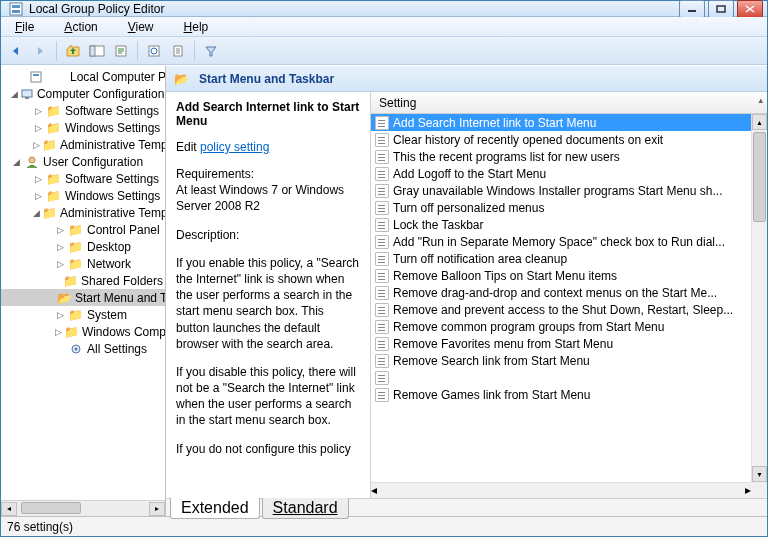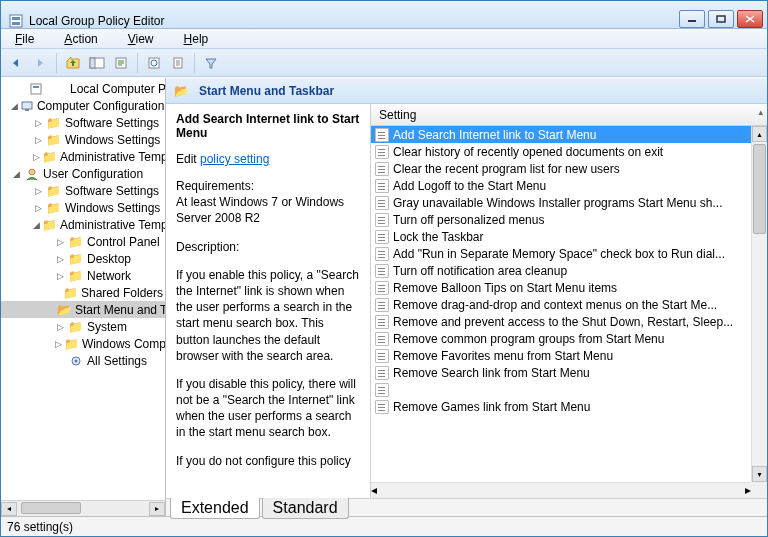--- a/index.html
+++ b/index.html
@@ -1,18 +1,18 @@
 <!DOCTYPE html>
 <html><head>
 <meta charset="utf-8">
 <style>
   * { box-sizing: border-box; }
   body { margin:0; font-family: "Segoe UI", Tahoma, sans-serif; font-size:12px; color:#000; background:#fff; }
   .window { width:768px; height:537px; border:1px solid #3c7fb1; display:flex; flex-direction:column; background:#fff; position:relative;}
-  .titlebar { height:28px; background:linear-gradient(#e8f1fb,#cfe4f8); display:flex; align-items:flex-end; padding:0 0 0 8px; border-bottom:1px solid #a0b8d8;}
+  .titlebar { height:16px; background:linear-gradient(#e8f1fb,#cfe4f8); display:flex; align-items:center; padding:0 0 0 8px; border-bottom:1px solid #a0b8d8;}
   .titlebar .title { flex:1; font-size:12px; color:#000;}
   .winbtns { display:flex; gap:3px; padding-right:4px;}
   .winbtn { width:26px; height:18px; border:1px solid #6a8bb5; border-radius:2px; background:linear-gradient(#f0f6fd,#cde1f7); display:flex; align-items:center; justify-content:center; font-size:10px; color:#334;}
   .winbtn.close { background:linear-gradient(#f5a79d,#d44a3a); color:#fff; border-color:#a03020;}
   .menubar { height:20px; background:linear-gradient(#f5f9fe,#e6eef9); border-bottom:1px solid #c0d4ea; display:flex; align-items:center; padding:0 6px; gap:14px;}
   .menuitem { padding:1px 8px; cursor:default;}
   .menuitem u { text-decoration:underline;}
   .toolbar { height:28px; background:linear-gradient(#eaf2fb,#d7e6f7); border-bottom:1px solid #b8cee6; display:flex; align-items:center; padding:0 4px; gap:2px;}
   .tbtn { width:22px; height:22px; border:1px solid transparent; border-radius:2px; display:flex; align-items:center; justify-content:center;}
   .tsep { width:1px; height:20px; background:#b8cee6; margin:0 3px;}
@@ -44,21 +44,21 @@
   .vsb .track { flex:1; position:relative;}
   .vsb .thumb { position:absolute; top:2px; left:1px; right:1px; height:90px; background:#d2d2d2; border:1px solid #b0b0b0; border-radius:2px;}
   .li { display:flex; align-items:center; height:17px; padding:0 4px; white-space:nowrap; gap:4px;}
   .li.sel { background:#3399ff; color:#fff;}
   .pi { width:14px; height:14px; background:#fff; border:1px solid #bbb; border-radius:1px; position:relative; flex-shrink:0;}
   .pi::before { content:""; position:absolute; left:2px; top:3px; width:7px; height:1px; background:#888;}
   .pi::after { content:""; position:absolute; left:2px; top:6px; width:7px; height:1px; background:#888; box-shadow:0 3px 0 #888;}
   .hsb-corner { position:absolute; right:0; bottom:0; width:16px; height:16px; background:#f0f0f0;}
   .tabs { height:18px; background:#f4f4f4; border-top:1px solid #d0d0d0; display:flex; align-items:flex-start; padding-left:4px;}
   .tab { padding:1px 10px; border:1px solid #b0b0b0; border-top:none; border-bottom-left-radius:3px; border-bottom-right-radius:3px; margin-right:2px; background:#fff; font-size:16px; position:relative; top:-1px;}
-  .tab.inactive { background:#ededed;}
+  .tab.inactive { background:#ededed;text-decoration:underline;}
   .status { height:20px; border-top:1px solid #c0c0c0; display:flex; align-items:center; padding:0 6px; font-size:12px; background:#f4f4f4;}
   svg { display:block;}
   .hbar { height:16px; background:#f0f0f0; border-top:1px solid #e0e0e0; display:flex; position:absolute; left:0; right:16px; bottom:0;}
 </style>
 </head>
 <body>
 
 <div class="window">
 
   <div class="titlebar">
@@ -295,21 +295,21 @@
                 <div class="li sel">
                   <span class="pi"></span>
                   <span>Add Search Internet link to Start Menu</span>
                 </div>
                 <div class="li">
                   <span class="pi"></span>
                   <span>Clear history of recently opened documents on exit</span>
                 </div>
                 <div class="li">
                   <span class="pi"></span>
-                  <span>Clear the recent program list for new users</span>
+                  <span>This the recent programs list for new users</span>
                 </div>
                 <div class="li">
                   <span class="pi"></span>
                   <span>Add Logoff to the Start Menu</span>
                 </div>
                 <div class="li">
                   <span class="pi"></span>
                   <span>Gray unavailable Windows Installer programs Start Menu sh...</span>
                 </div>
                 <div class="li">

